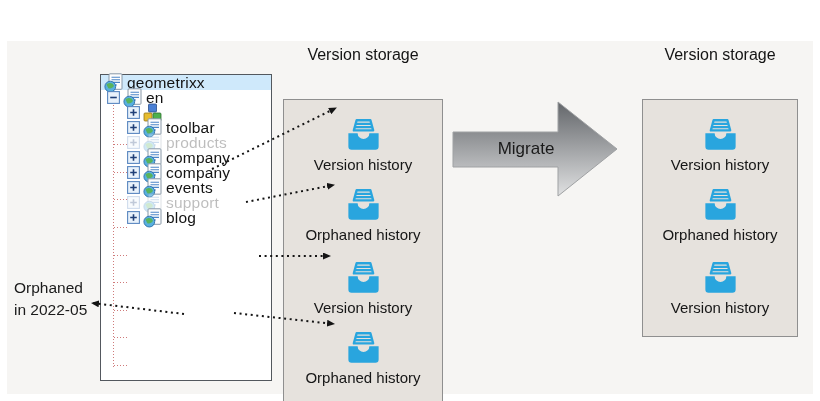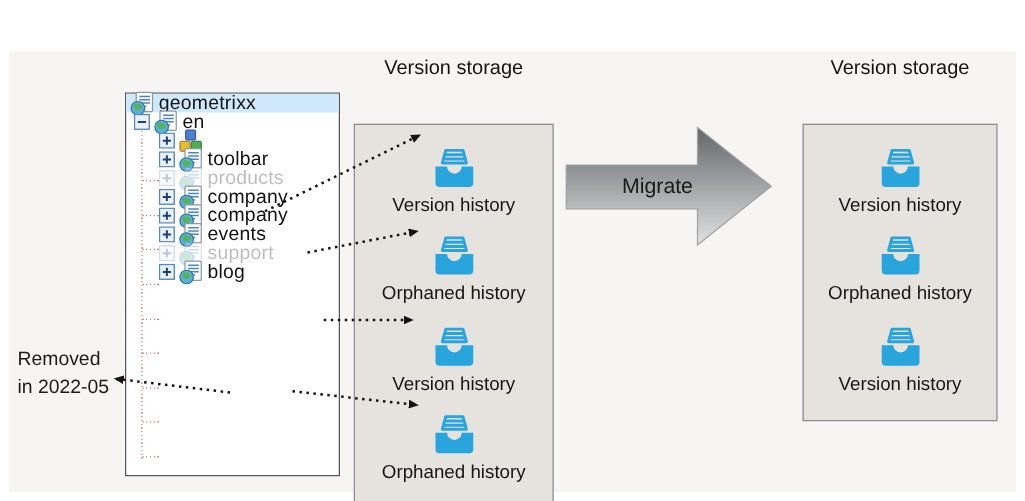--- a/index.html
+++ b/index.html
@@ -291,21 +291,21 @@
       <path d="M12.5 2.5 H27.5 L30.5 13.5 H9.5 Z"></path>
       <path d="M11.6 6.4 H28.4 M10.6 10 H29.4"></path>
     </g>
     <path d="M3.5 16.5 H13.6 a6.4 6.4 0 0 0 12.8 0 H36.5 V31 a3.5 3.5 0 0 1 -3.5 3.5 H7 a3.5 3.5 0 0 1 -3.5 -3.5 Z" fill="#29a5de"></path>
         </svg>
         <span class="slabel">Version history</span>
       </div>
     </div>
 
   <div id="annotation">
-    <div>Removed</div>
+    <div>Orphaned</div>
     <div>in 2022-05</div>
   </div>
 
   <svg id="connector-overlay" viewBox="0 0 820 401">
     <defs>
       <marker id="ah" markerWidth="8" markerHeight="7" refX="7" refY="3.5" orient="auto" markerUnits="userSpaceOnUse">
         <path d="M0,0 L8,3.5 L0,7 Z" fill="#141414"></path>
       </marker>
     </defs>
     <g stroke="#141414" stroke-width="2" fill="none" stroke-dasharray="2 3.6">

